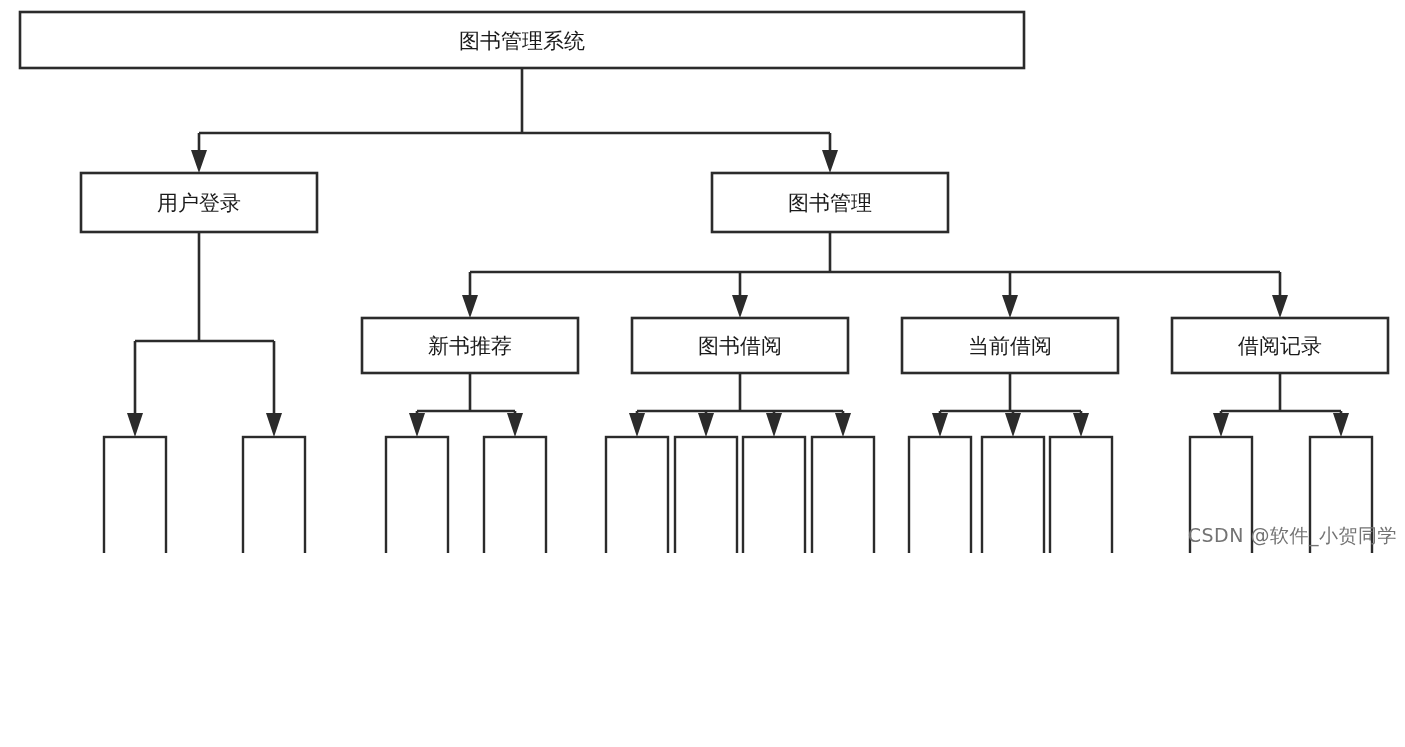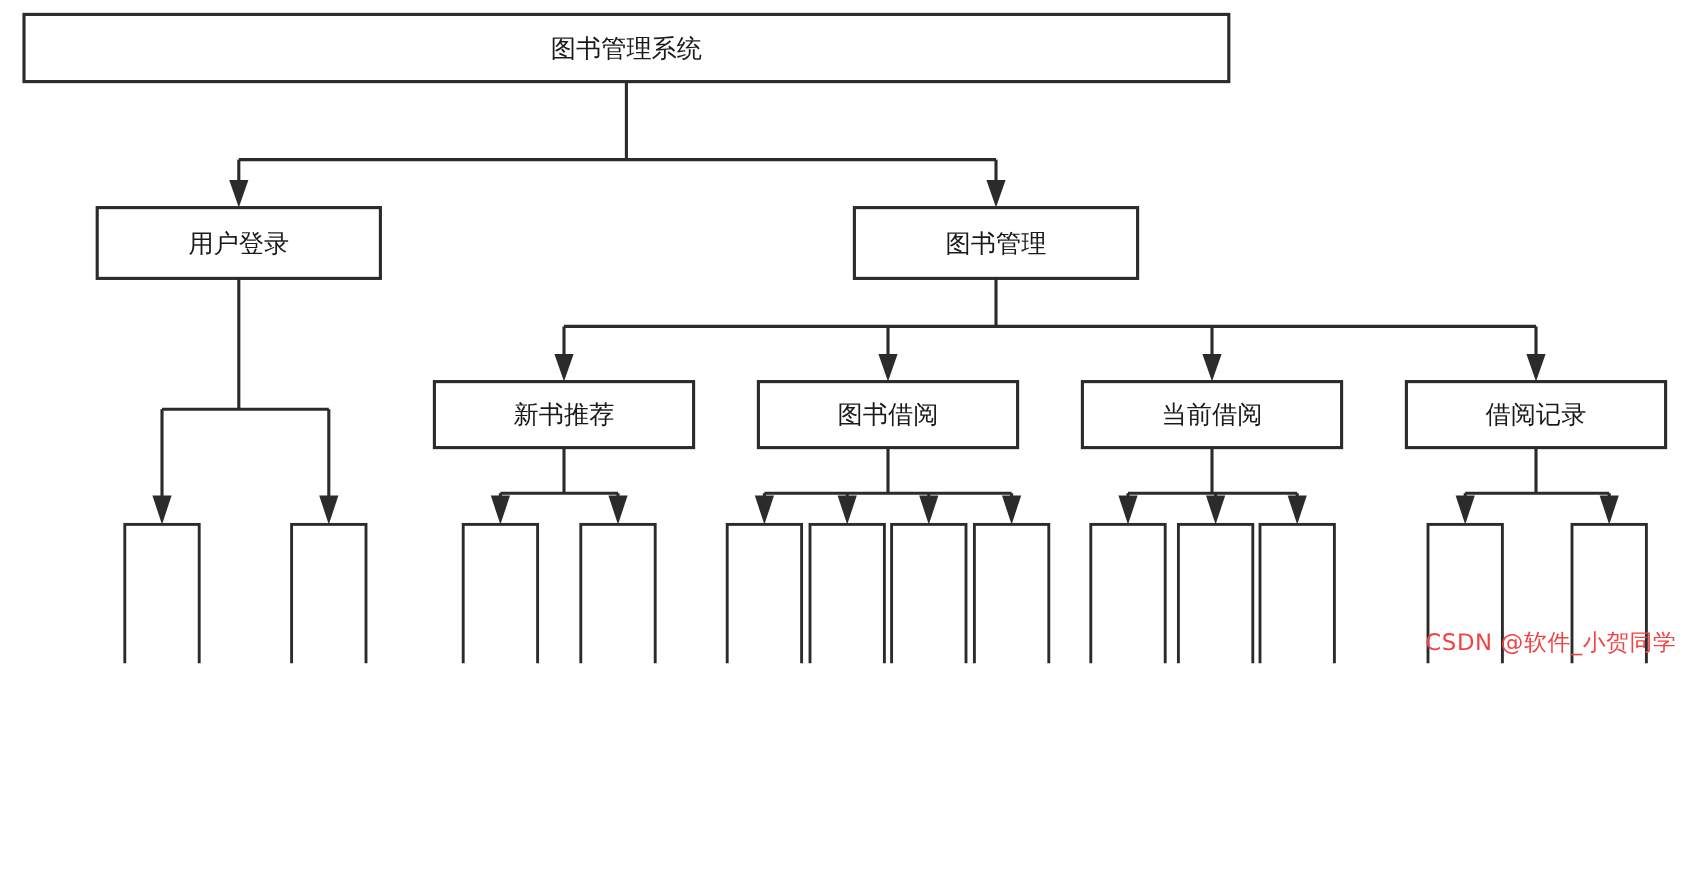--- a/index.html
+++ b/index.html
@@ -68,21 +68,21 @@
     white-space: nowrap;
     pointer-events: none;
     user-select: none;
   }
   .watermark {
     position: absolute;
     right: 8px;
     bottom: 4px;
     font-family: "DejaVu Sans", "Liberation Sans", sans-serif;
     font-size: 19px;
-    color: #ef4444;
+    color: #737373;
     letter-spacing: 0.5px;
     white-space: nowrap;
   }
 </style>
 </head>
 <body>
 
 <div id="diagram-root">
 
   <svg class="diagram-canvas" viewBox="0 0 1405 747" xmlns="http://www.w3.org/2000/svg">

